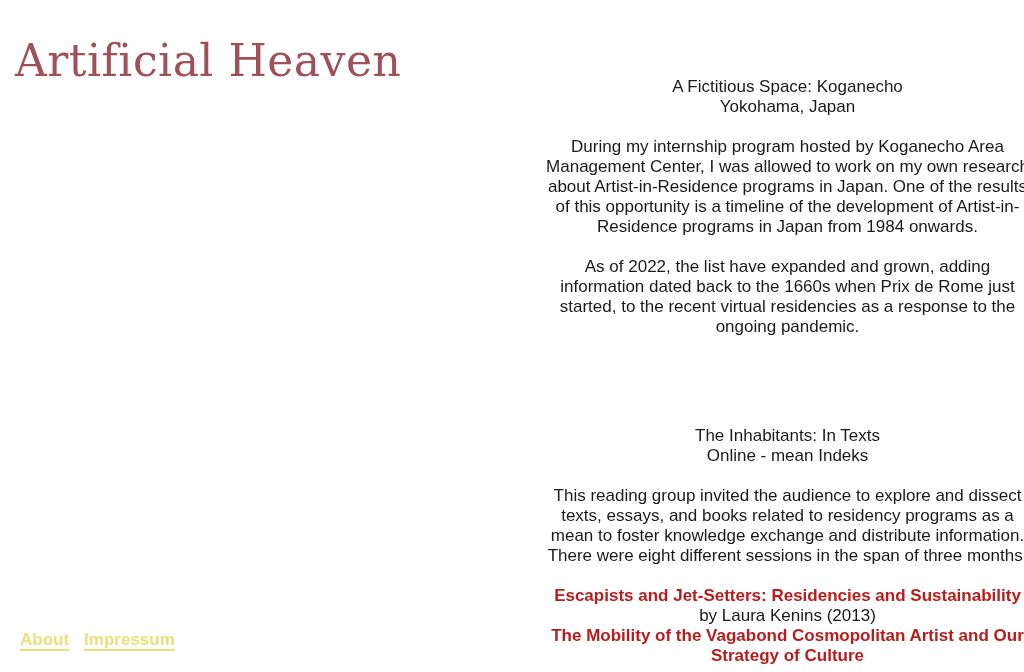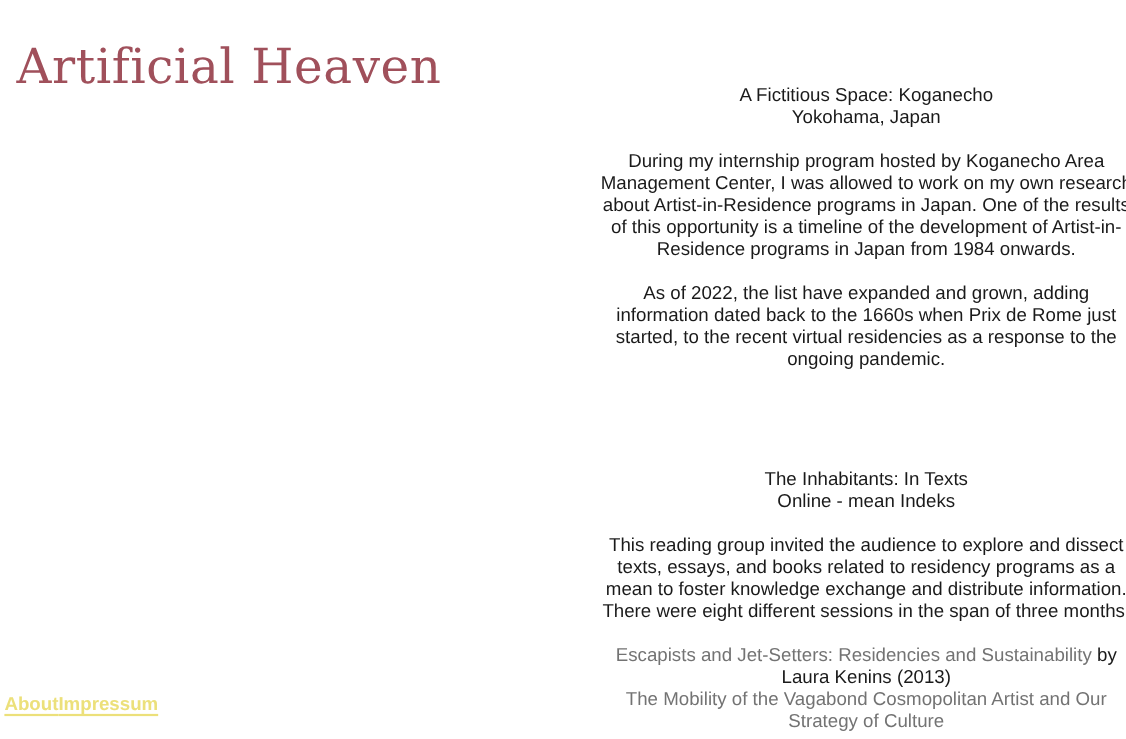--- a/index.html
+++ b/index.html
@@ -22,23 +22,24 @@
       margin: 0;
       font-family: "DejaVu Serif", serif;
       font-weight: normal;
       font-size: 44px;
       letter-spacing: 0.5px;
       color: #a0505b;
       line-height: 54px;
     }
     .footer-nav {
       position: absolute;
-      left: 4px;
+      left: 20px;
       top: 630px;
       display: flex;
+      gap: 15px;
     }
     .footer-nav a {
       font-family: "Liberation Sans", sans-serif;
       font-weight: bold;
       font-size: 17px;
       color: #ece07a;
       text-decoration: underline;
       text-underline-offset: 4px;
       text-decoration-thickness: 2px;
       cursor: pointer;
@@ -56,23 +57,24 @@
     .block p {
       margin: 0;
     }
     .gap {
       height: 20px;
     }
     .gap-large {
       height: 89px;
     }
     .link {
-      color: #737373;
+      color: #b91c1c;
       text-decoration: none;
       cursor: pointer;
+      font-weight: bold;
     }
   </style>
 </head>
 <body>
 
 <h1 class="site-title">Artificial Heaven</h1>
 
 <nav class="footer-nav">
   <a>About</a>
   <a>Impressum</a>

